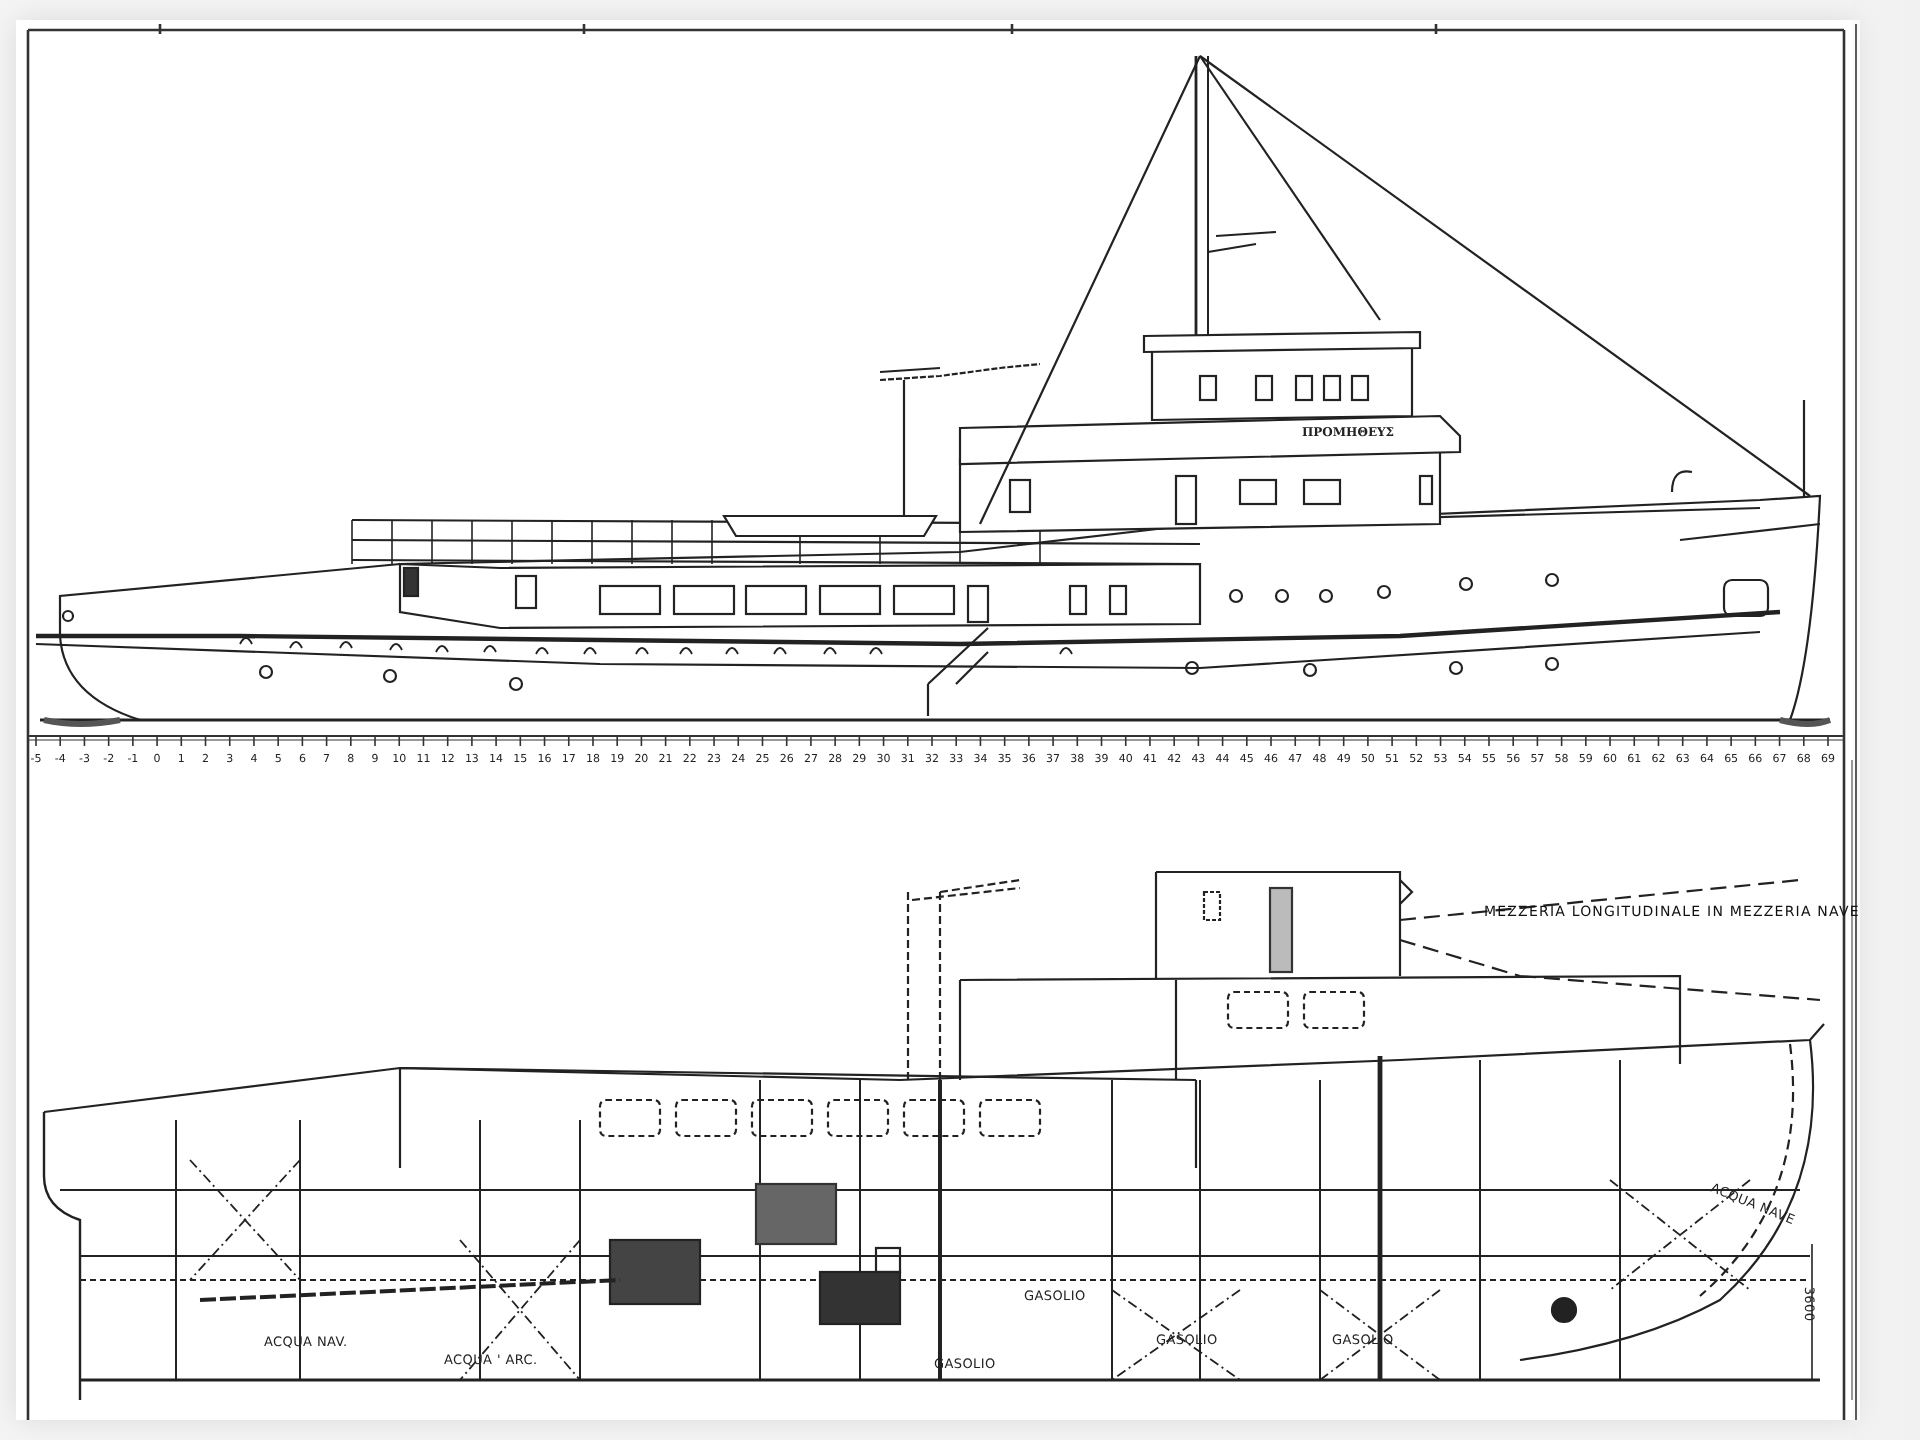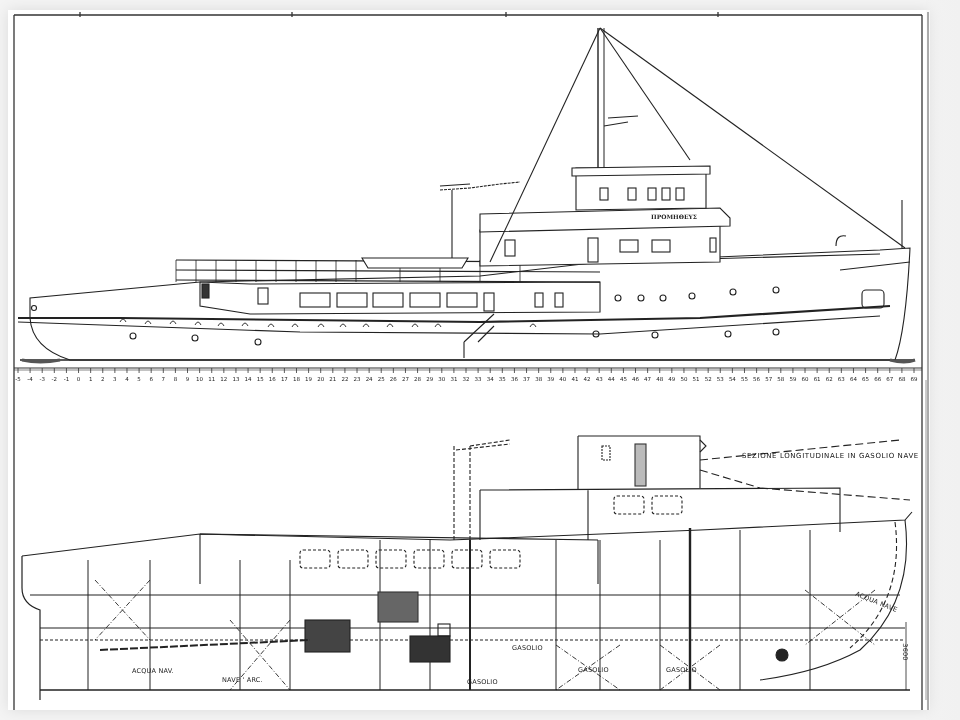--- a/index.html
+++ b/index.html
@@ -376,21 +376,21 @@
 
     <line x1="906" y1="622" x2="906" y2="690" stroke-width="0.8"></line>
   </g>
 
   <g stroke="#555" stroke-width="0.6">
     <line x1="926" y1="380" x2="926" y2="700"></line>
   </g>
 </svg>
 
 <div class="ship-name">ΠΡΟΜΗΘΕΥΣ</div>
-<div class="section-caption">SEZIONE LONGITUDINALE IN GASOLIO NAVE</div>
+<div class="section-caption">MEZZERIA LONGITUDINALE IN MEZZERIA NAVE</div>
 <div class="lbl" style="left:854px;top:598px;transform:rotate(22deg)">ACQUA NAVE</div>
 <div class="lbl" style="left:132px;top:667px">ACQUA NAV.</div>
-<div class="lbl" style="left:222px;top:676px">NAVE ' ARC.</div>
+<div class="lbl" style="left:222px;top:676px">ACQUA ' ARC.</div>
 <div class="lbl" style="left:467px;top:678px">GASOLIO</div>
 <div class="lbl" style="left:578px;top:666px">GASOLIO</div>
 <div class="lbl" style="left:666px;top:666px">GASOLIO</div>
 <div class="lbl" style="left:512px;top:644px">GASOLIO</div>
 <div class="lbl" style="left:896px;top:648px;transform:rotate(90deg)">3600</div>
 
 </body></html>

